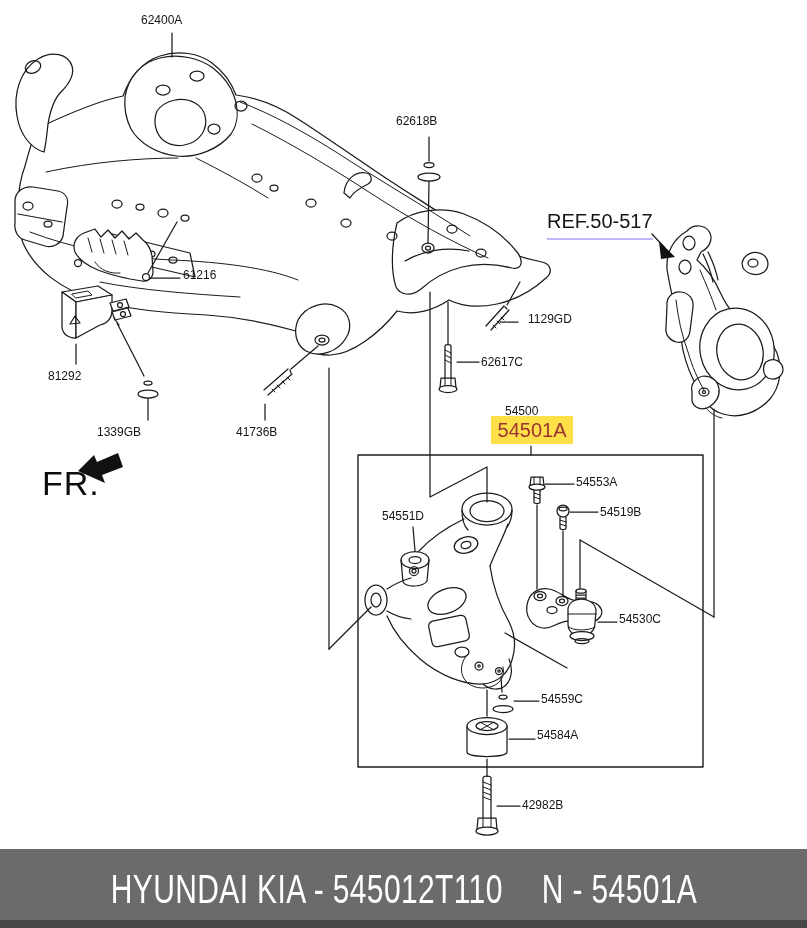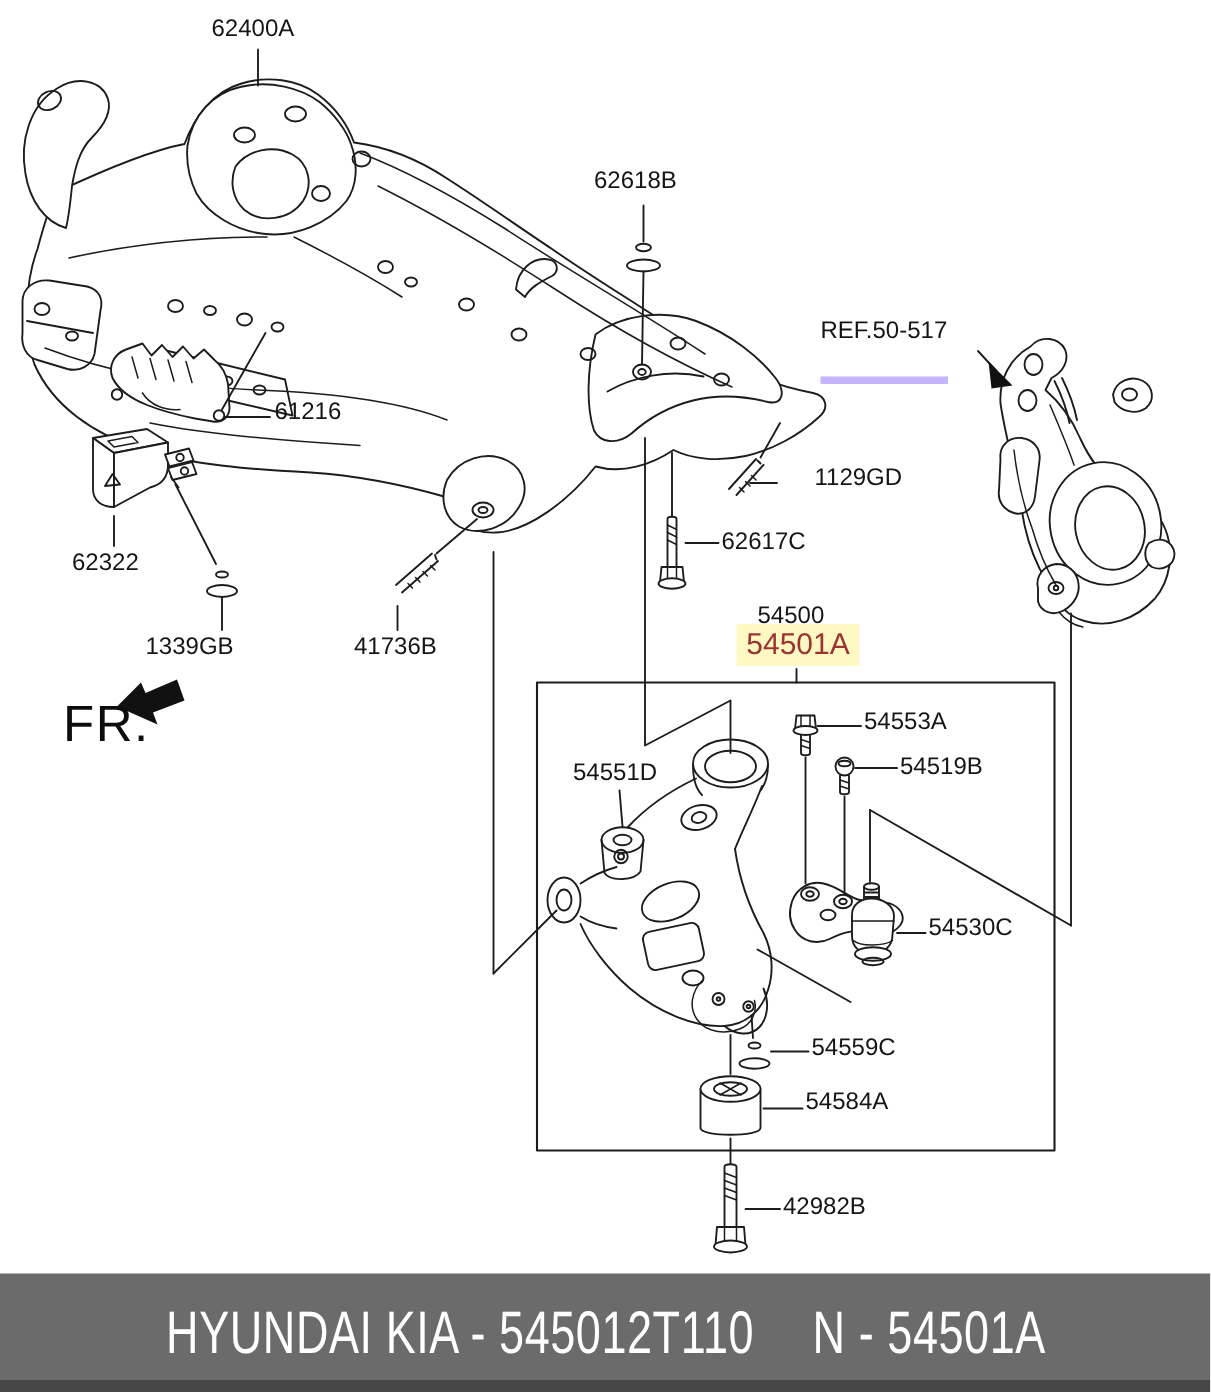--- a/index.html
+++ b/index.html
@@ -4,23 +4,23 @@
 <style>
   html,body{margin:0;padding:0;background:#ffffff;}
   #stage{position:relative;width:807px;height:928px;background:#ffffff;overflow:hidden;
          font-family:"Liberation Sans", sans-serif;}
   #art{position:absolute;left:0;top:0;}
   .art path,.art ellipse,.art rect,.art circle,.art line,.art polyline{
       fill:none;stroke:#1c1c1c;stroke-width:1.25;stroke-linecap:round;stroke-linejoin:round;}
   .art .wf{fill:#ffffff;}
   .art .blk{fill:#111111;stroke:none;}
   .art .thin{stroke-width:1;}
-  .lbl{position:absolute;font-size:16px;line-height:22px;color:#151515;white-space:nowrap;}
-  .lbl-ref{position:absolute;font-size:16px;line-height:22px;color:#151515;white-space:nowrap;
-           border-bottom:5px solid #c4b5fd;padding-bottom:19px;}
+  .lbl{position:absolute;font-size:12px;line-height:22px;color:#151515;white-space:nowrap;}
+  .lbl-ref{position:absolute;font-size:20px;line-height:22px;color:#151515;white-space:nowrap;
+           border-bottom:2px solid #c4b5fd;padding-bottom:6px;}
   .hl{position:absolute;display:flex;align-items:center;justify-content:center;
       font-size:20px;white-space:nowrap;}
   .fr{position:absolute;font-size:34px;font-weight:normal;color:#0d0d0d;letter-spacing:1px;}
   #footer{position:absolute;left:0;top:849px;width:807px;height:71px;
           display:flex;align-items:center;justify-content:center;}
   #footer-inner{display:flex;gap:52px;align-items:baseline;transform:scaleX(0.75);
                 transform-origin:center;padding-top:10px;}
   #footer-inner span{font-size:40px;letter-spacing:0.5px;}
   #footer-strip{position:absolute;left:0;top:920px;width:807px;height:8px;}
 </style>
@@ -285,28 +285,28 @@
   </g>
 
   <polygon class="blk" points="659,241 675,257 661,259"></polygon>
 
   <polygon class="blk" points="78,471 94,455 97,462 118,453 123,467 102,475 105,483"></polygon>
 </svg>
 
 <div class="lbl" style="left:141px;top:9px">62400A</div>
 <div class="lbl" style="left:396px;top:110px">62618B</div>
 <div class="lbl-ref" style="left:547px;top:210px">REF.50-517</div>
-<div class="lbl" style="left:543px;top:308px">1129GD</div>
+<div class="lbl" style="left:528px;top:308px">1129GD</div>
 <div class="lbl" style="left:481px;top:351px">62617C</div>
 <div class="lbl" style="left:183px;top:264px">61216</div>
-<div class="lbl" style="left:48px;top:365px">62322</div>
+<div class="lbl" style="left:48px;top:365px">81292</div>
 <div class="lbl" style="left:97px;top:421px">1339GB</div>
 <div class="lbl" style="left:236px;top:421px">41736B</div>
 <div class="lbl" style="left:505px;top:400px">54500</div>
-<div class="hl" style="left: 491px; top: 416px; width: 82px; height: 28px; background-color: #fef9c3; color: rgb(156, 52, 52);">54501A</div>
+<div class="hl" style="left: 491px; top: 416px; width: 82px; height: 28px; background-color: #fde047; color: rgb(156, 52, 52);">54501A</div>
 <div class="lbl" style="left:382px;top:505px">54551D</div>
 <div class="lbl" style="left:576px;top:471px">54553A</div>
 <div class="lbl" style="left:600px;top:501px">54519B</div>
 <div class="lbl" style="left:619px;top:608px">54530C</div>
 <div class="lbl" style="left:541px;top:688px">54559C</div>
 <div class="lbl" style="left:537px;top:724px">54584A</div>
 <div class="lbl" style="left:522px;top:794px">42982B</div>
 <div class="fr" style="left:42px;top:464px">FR.</div>
 
 <div id="footer" style="background-color: rgb(107, 107, 107); color: rgb(255, 255, 255);">

